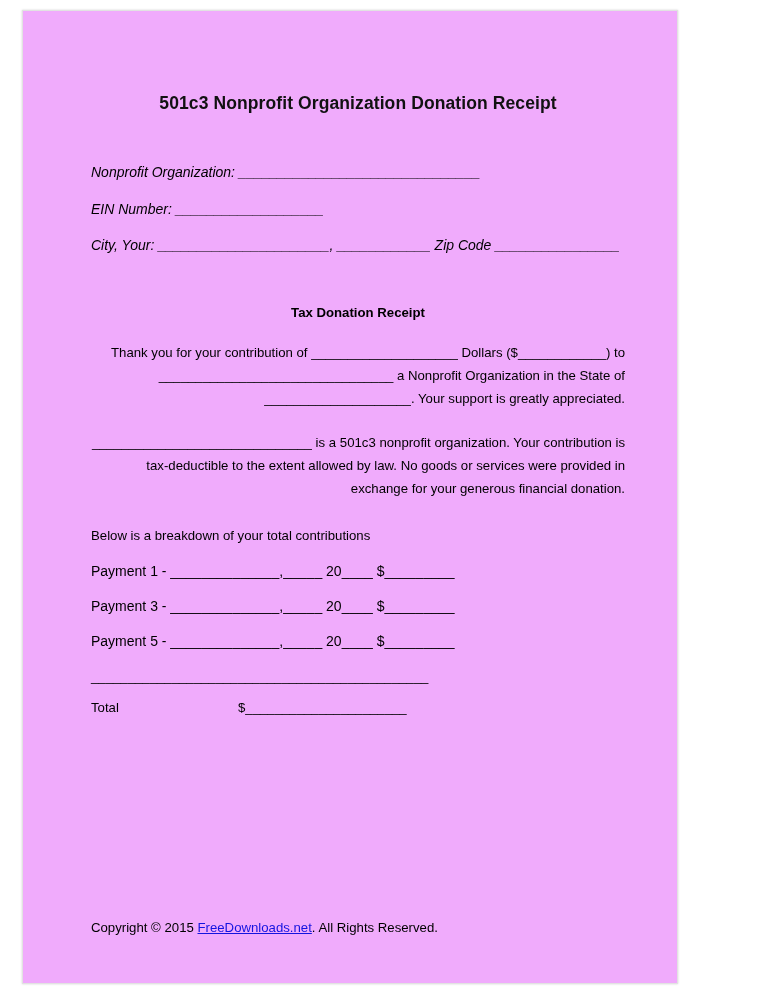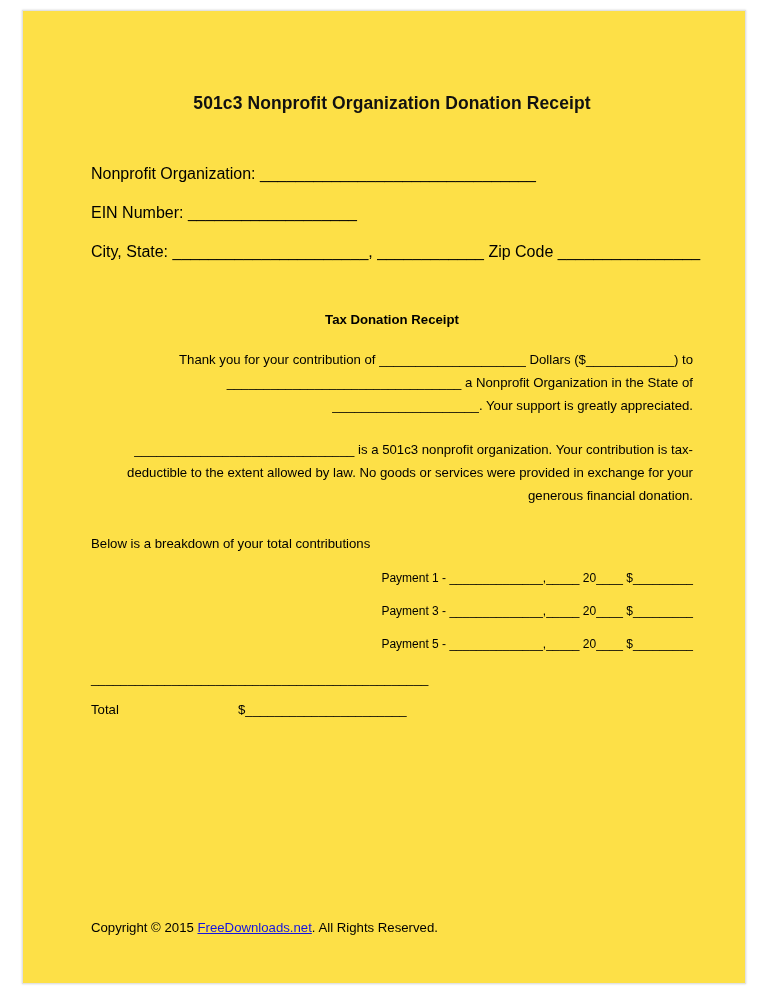--- a/index.html
+++ b/index.html
@@ -17,23 +17,23 @@
     height: 994px;
     margin: 0 auto;
     background: #ffffff;
     box-sizing: border-box;
     overflow: hidden;
   }
   .sheet {
     position: absolute;
     left: 22px;
     top: 10px;
-    width: 724px;
+    width: 656px;
     height: 974px;
-    background: #fde047;
+    background: #f0abfc;
     border: 1px solid #e2e2e2;
     box-shadow: 0 0 2px rgba(0,0,0,0.18);
     box-sizing: border-box;
   }
   .content {
     position: absolute;
     left: 68px;
     top: 60px;
     right: 52px;
   }
@@ -43,24 +43,25 @@
     font-weight: bold;
     letter-spacing: 0.1px;
     margin: 0 0 0 0;
     padding-top: 22px;
     color: #111;
   }
   .field-block {
     margin-top: 50px;
   }
   .field-line {
-    font-size: 16px;
+    font-size: 14px;
     line-height: 1.25;
     margin-bottom: 19px;
     white-space: nowrap;
+    font-style: italic;
   }
   .section-title {
     text-align: center;
     font-weight: bold;
     font-size: 13.2px;
     margin-top: 50px;
     margin-bottom: 16px;
   }
   .para {
     font-size: 13.2px;
@@ -73,24 +74,23 @@
   }
   .breakdown-intro {
     font-size: 13.2px;
     margin-top: 28px;
     margin-bottom: 0;
   }
   .payments {
     margin-top: 20px;
   }
   .payment-row {
-    font-size: 12px;
+    font-size: 14px;
     margin-bottom: 19px;
     white-space: nowrap;
-    text-align: right;
   }
   .total-rule {
     margin-top: 20px;
     font-size: 13.2px;
     letter-spacing: 0;
     white-space: nowrap;
   }
   .total-row {
     margin-top: 16px;
     font-size: 13.2px;
@@ -116,21 +116,21 @@
 
 <div class="page">
   <div class="sheet">
     <div class="content">
 
       <h1 class="doc-title">501c3 Nonprofit Organization Donation Receipt</h1>
 
       <div class="field-block">
         <div class="field-line">Nonprofit Organization: _______________________________</div>
         <div class="field-line">EIN Number: ___________________</div>
-        <div class="field-line">City, State: ______________________, ____________ Zip Code ________________</div>
+        <div class="field-line">City, Your: ______________________, ____________ Zip Code ________________</div>
       </div>
 
       <div class="section-title">Tax Donation Receipt</div>
 
       <p class="para">Thank you for your contribution of ____________________ Dollars ($____________) to ________________________________ a Nonprofit Organization in the State of ____________________.  Your support is greatly appreciated.</p>
 
       <p class="para tight">______________________________ is a 501c3 nonprofit organization.  Your contribution is tax-deductible to the extent allowed by law.  No goods or services were provided in exchange for your generous financial donation.</p>
 
       <p class="breakdown-intro">Below is a breakdown of your total contributions</p>
 

